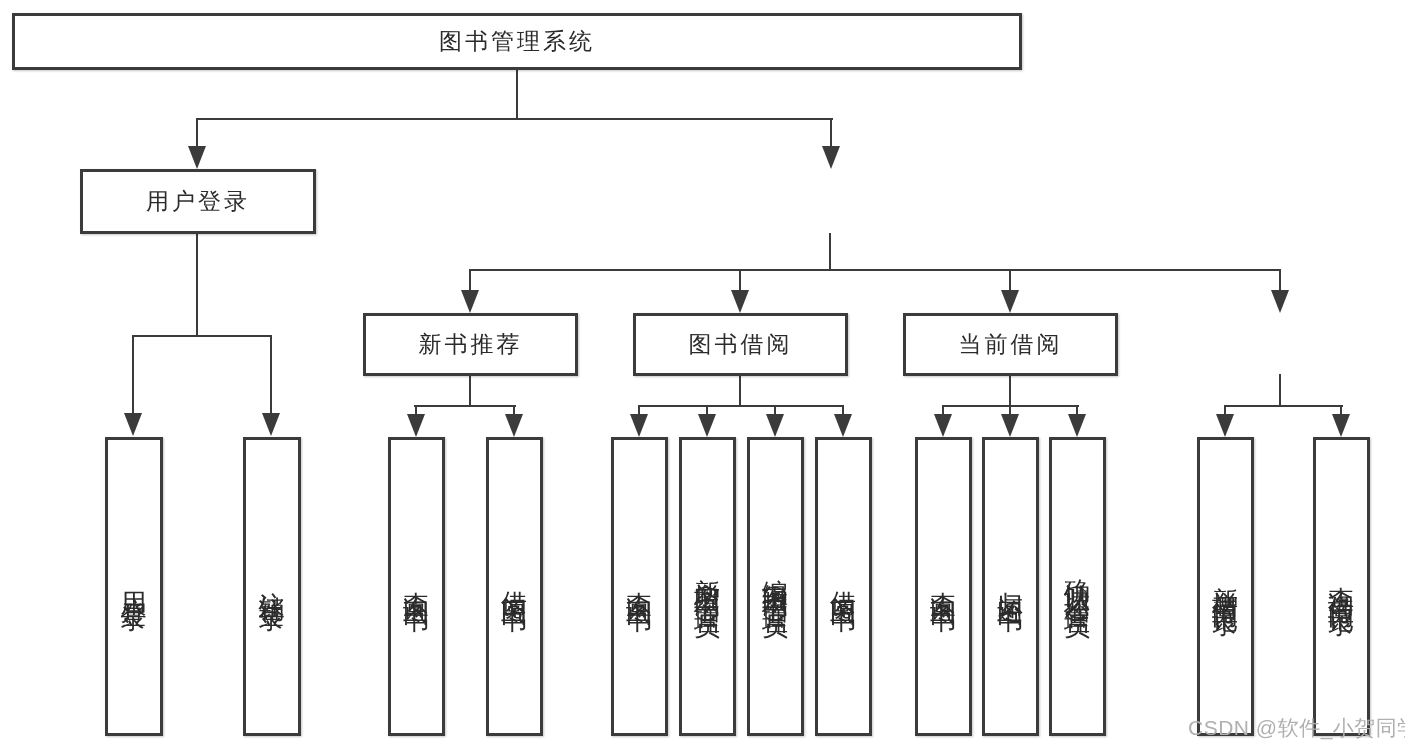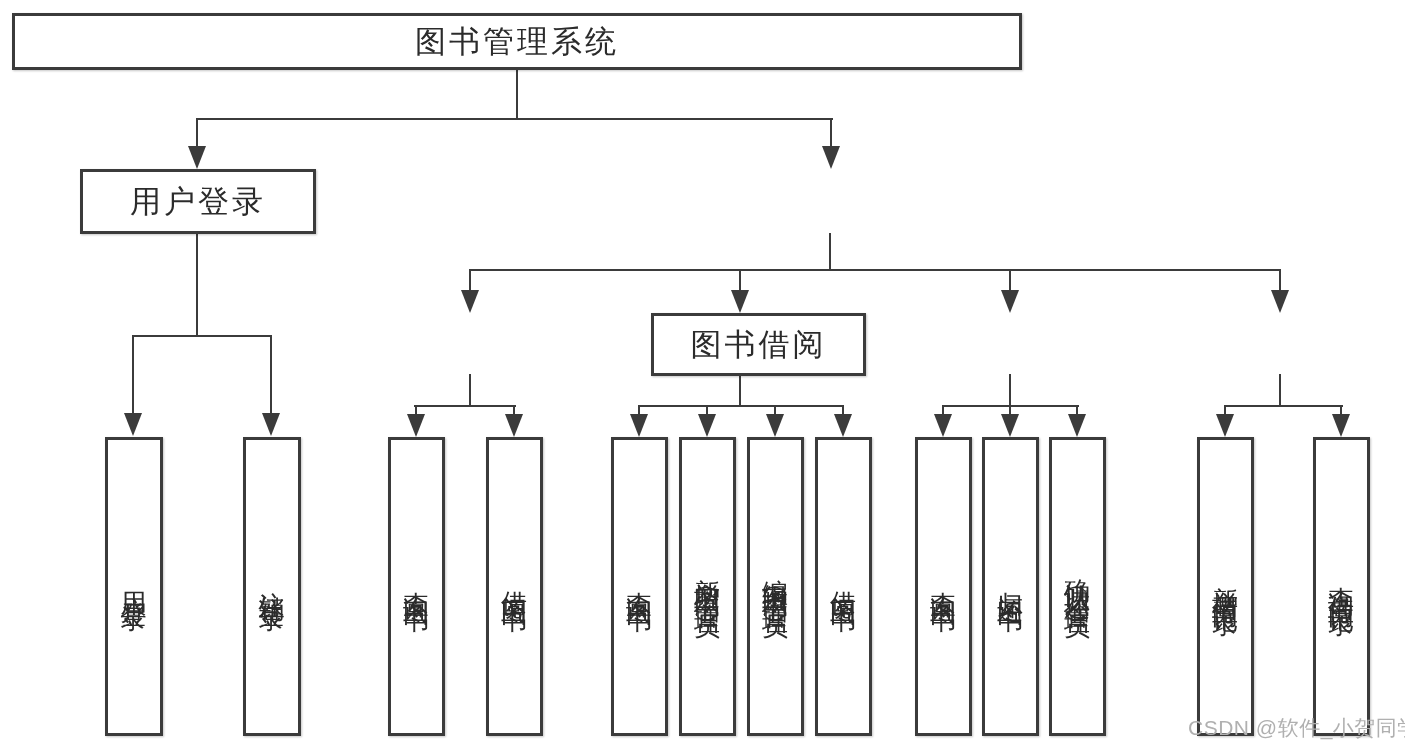--- a/index.html
+++ b/index.html
@@ -16,21 +16,21 @@
     background: var(--node_bg, #ffffff);
     border: 3px solid var(--line, #3b3b3b);
     box-sizing: border-box;
     display: flex;
     align-items: center;
     justify-content: center;
     color: var(--text, #2b2b2b);
     box-shadow: 1px 1px 2px rgba(0,0,0,0.22);
   }
   .hlabel {
-    font-size: 31px;
+    font-size: 23px;
     letter-spacing: 3px;
     white-space: nowrap;
     line-height: 1;
   }
   .node.leaf { padding-bottom: 12px; }
   .vlabel {
     writing-mode: vertical-rl;
     text-orientation: mixed;
     font-size: 26px;
     letter-spacing: 5px;
@@ -131,22 +131,28 @@
   <div class="a" style="left:1332px; top:414px"></div>
 
   <div class="node" style="left:12px; top:13px; width:1010px; height:57px">
     <span class="hlabel">图书管理系统</span>
   </div>
 
   <div class="node" style="left:80px; top:169px; width:236px; height:65px">
     <span class="hlabel">用户登录</span>
   </div>
 
-  <div class="node" style="left:651px; top:313px; width:215px; height:63px">
+  <div class="node" style="left:363px; top:313px; width:215px; height:63px">
+    <span class="hlabel">新书推荐</span>
+  </div>
+  <div class="node" style="left:633px; top:313px; width:215px; height:63px">
     <span class="hlabel">图书借阅</span>
+  </div>
+  <div class="node" style="left:903px; top:313px; width:215px; height:63px">
+    <span class="hlabel">当前借阅</span>
   </div>
 
   <div class="node leaf" style="left:105px; top:437px; width:58px; height:299px">
     <span class="vlabel">用户登录</span>
   </div>
   <div class="node leaf" style="left:243px; top:437px; width:58px; height:299px">
     <span class="vlabel">注销登录</span>
   </div>
 
   <div class="node leaf" style="left:388px; top:437px; width:57px; height:299px">

